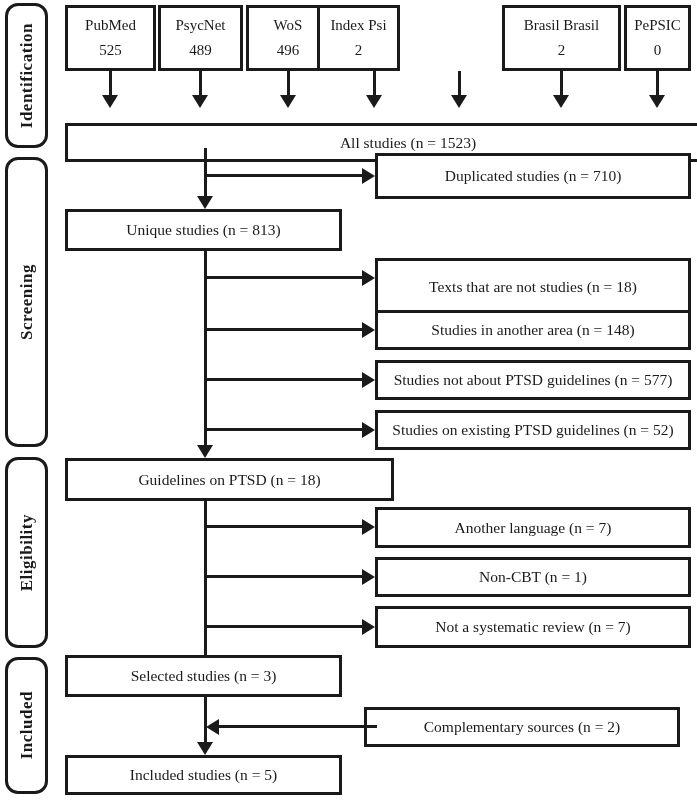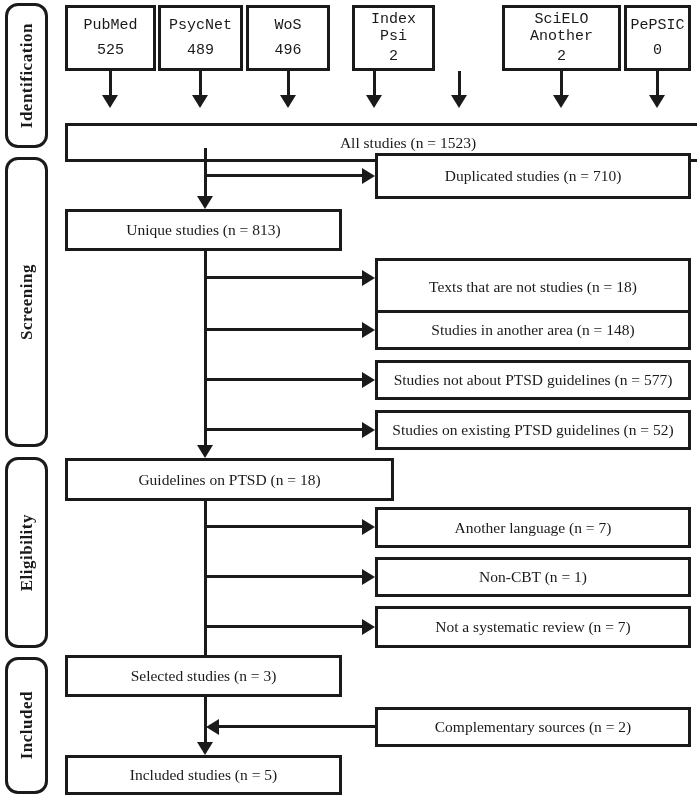--- a/index.html
+++ b/index.html
@@ -31,21 +31,20 @@
   
   .src {
     position:absolute;
     top:5px; height:66px;
     border:3px solid #1a1a1a;
     background:#ffffff;
     display:flex; flex-direction:column;
     align-items:center; justify-content:space-evenly;
     font-size:15px;
     text-align:center;
-    font-family:Liberation Mono, monospace;
   }
   
   .box {
     position:absolute;
     border:3px solid #1a1a1a;
     background:#ffffff;
     display:flex; align-items:center; justify-content:center;
     text-align:center;
     font-size:15.5px;
     padding:0 6px;
@@ -86,26 +85,26 @@
     <span>525</span>
   </div>
   <div class="src" style="left:158px;width:85px">
     <span>PsycNet</span>
     <span>489</span>
   </div>
   <div class="src" style="left:246px;width:84px">
     <span>WoS</span>
     <span>496</span>
   </div>
-  <div class="src" style="left:352px;width:83px">
+  <div class="src" style="left:317px;width:83px">
     <span>Index Psi</span>
     <span>2</span>
   </div>
   <div class="src" style="left:502px;width:119px">
-    <span>SciELO Another</span>
+    <span>Brasil Brasil</span>
     <span>2</span>
   </div>
   <div class="src" style="left:624px;width:67px">
     <span>PePSIC</span>
     <span>0</span>
   </div>
 
   <div class="vl" style="left:109px;top:71px;height:26px"></div>
   <div class="ahd" style="left:102px;top:95px"></div>
   <div class="vl" style="left:199px;top:71px;height:26px"></div>
@@ -154,21 +153,21 @@
   </div>
   <div class="box" style="left:375px;top:507px;width:316px;height:41px">
     <span>Another language (n = 7)</span>
   </div>
   <div class="box" style="left:375px;top:557px;width:316px;height:40px">
     <span>Non-CBT (n = 1)</span>
   </div>
   <div class="box" style="left:375px;top:606px;width:316px;height:42px">
     <span>Not a systematic review (n = 7)</span>
   </div>
-  <div class="box" style="left:375px;top:707px;width:316px;height:40px">
+  <div class="box" style="left:364px;top:707px;width:316px;height:40px">
     <span>Complementary sources (n = 2)</span>
   </div>
 
   <div class="vl" style="left:204px;top:148px;height:49px"></div>
   <div class="ahd" style="left:197px;top:196px"></div>
 
   <div class="vl" style="left:204px;top:251px;height:196px"></div>
   <div class="ahd" style="left:197px;top:445px"></div>
 
   <div class="vl" style="left:204px;top:501px;height:154px"></div>

